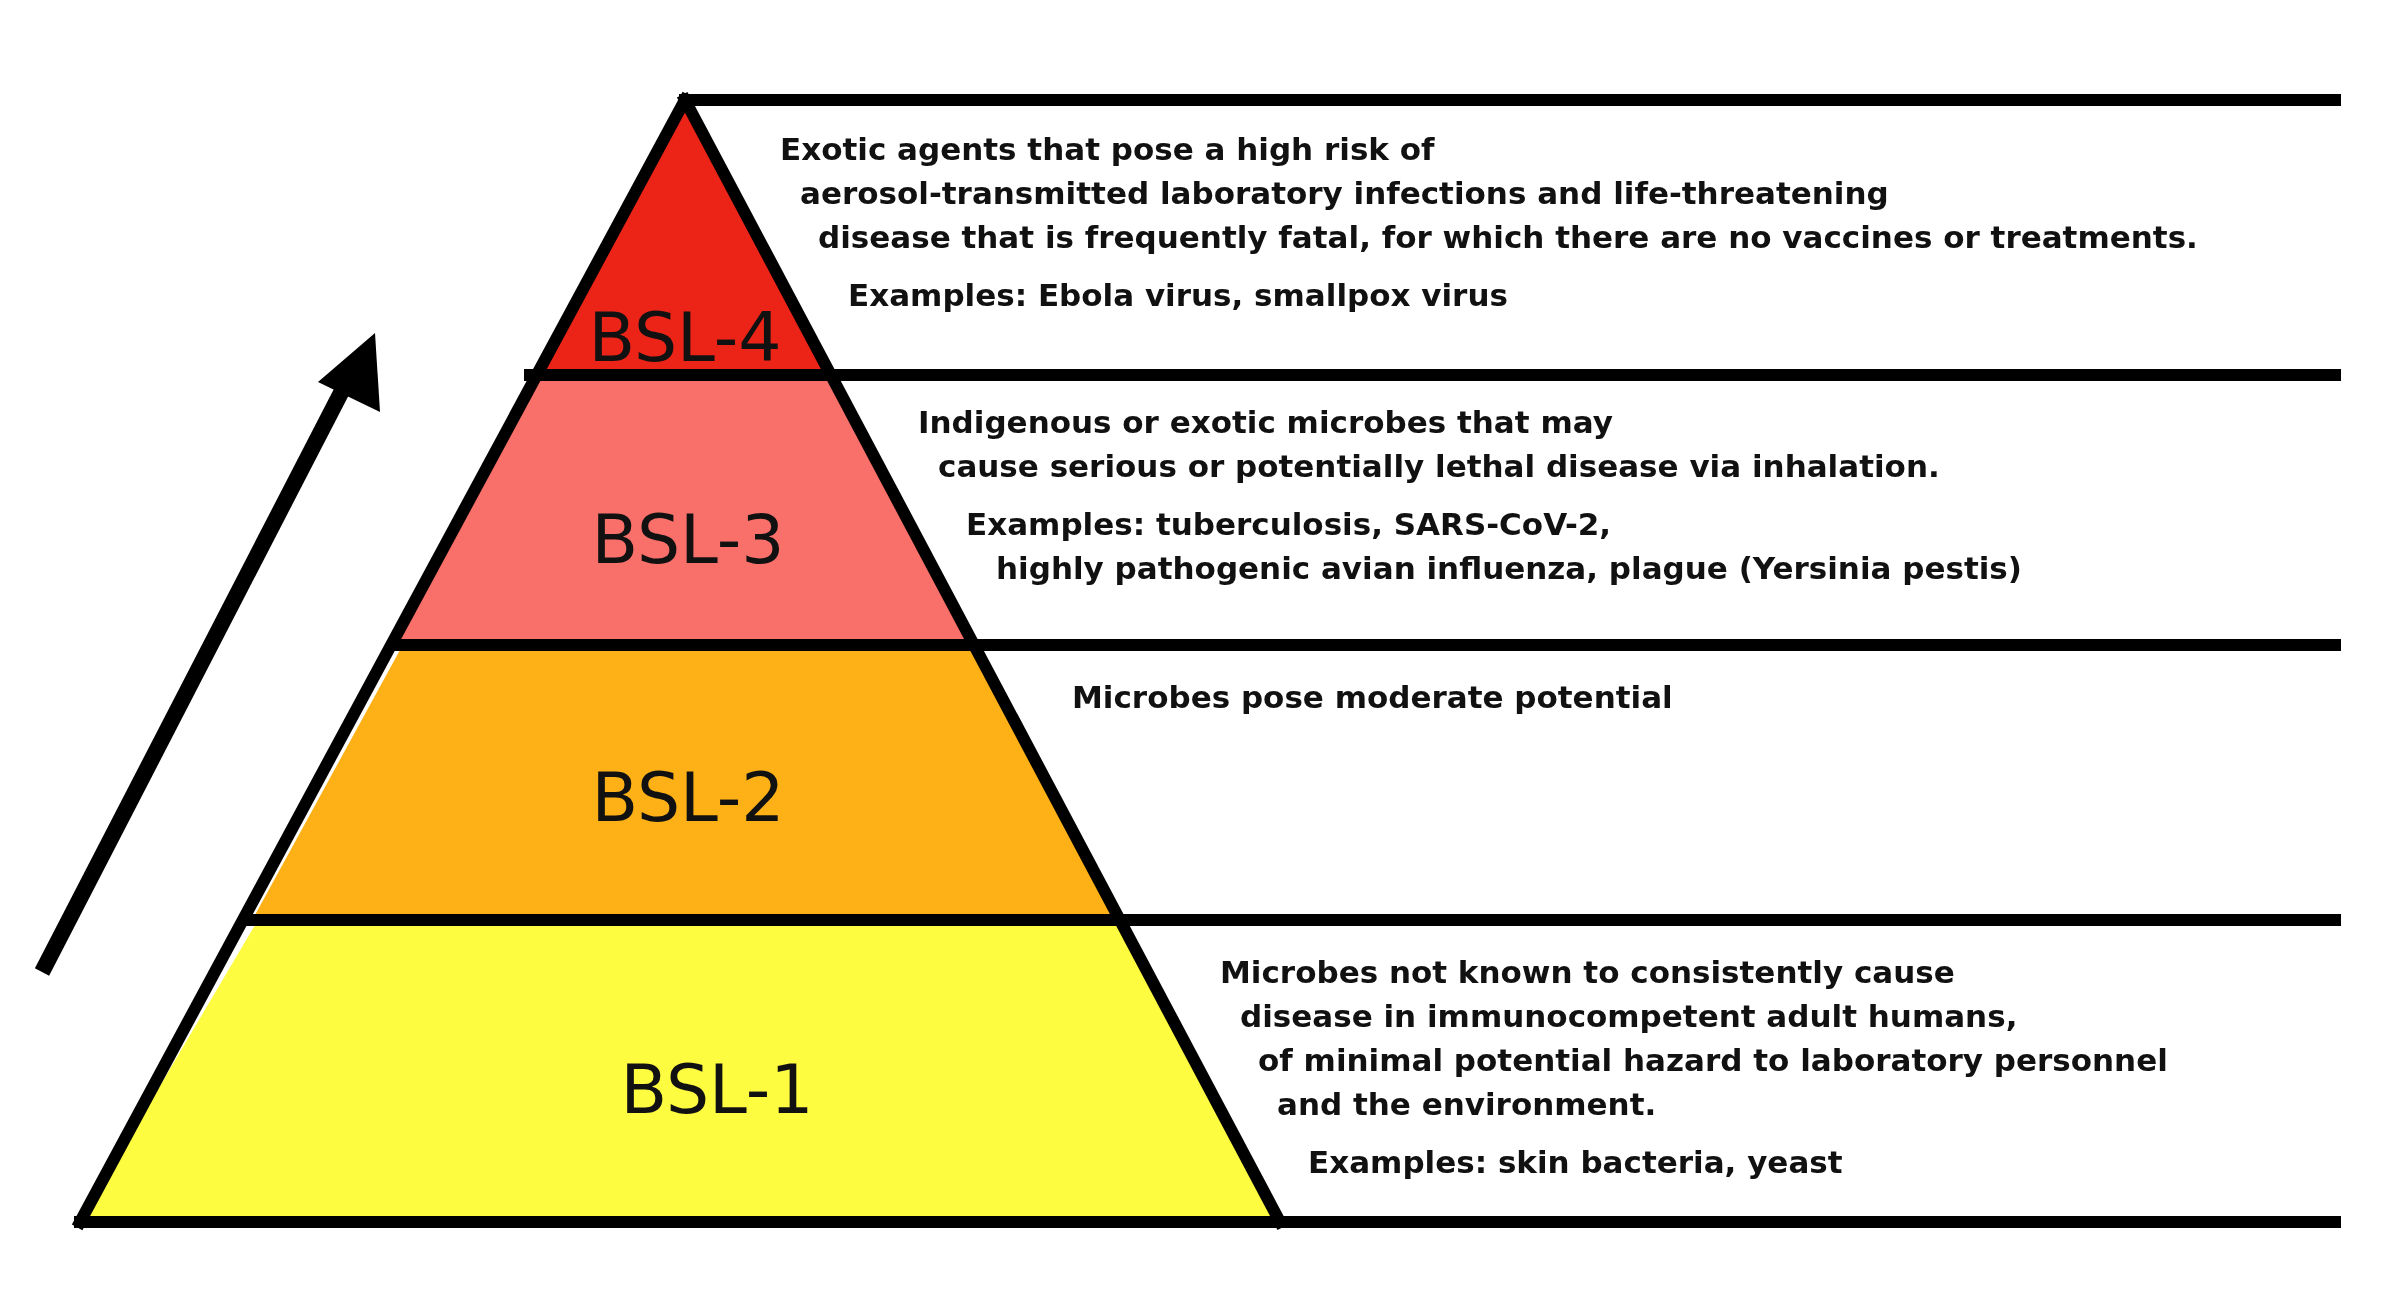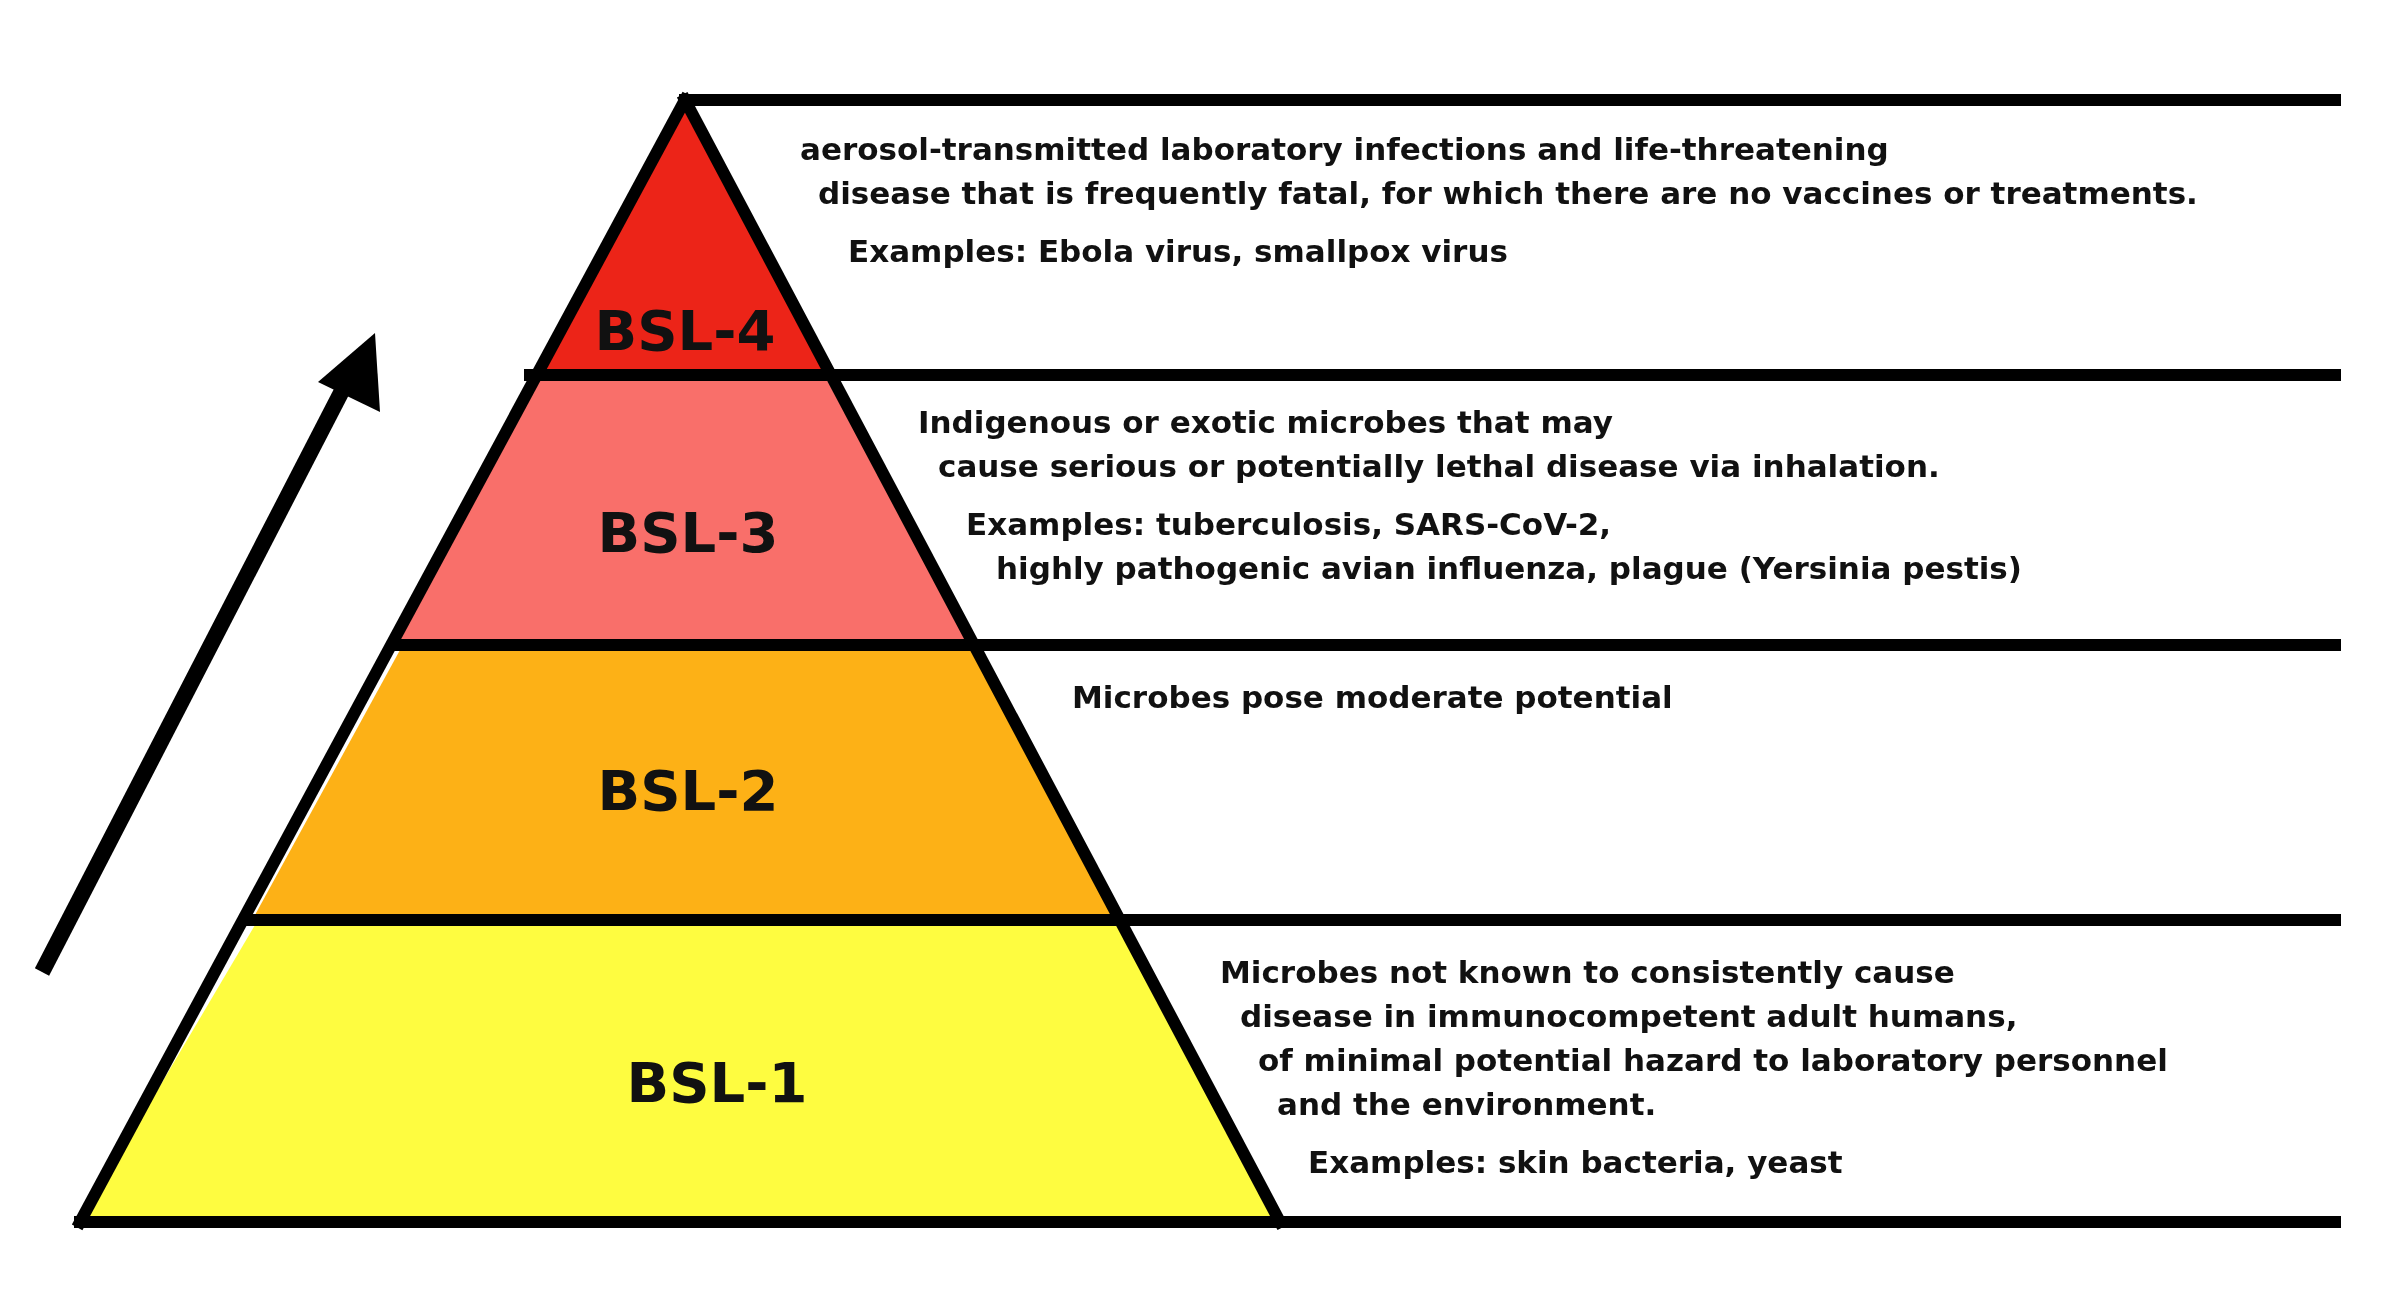--- a/index.html
+++ b/index.html
@@ -1,19 +1,19 @@
 <!DOCTYPE html>
 <html><head>
 <meta charset="utf-8">
 <style>
   html, body { margin: 0; padding: 0; background: #ffffff; }
   body { width: 2389px; height: 1309px; position: relative; overflow: hidden;
          font-family: "DejaVu Sans", "Liberation Sans", sans-serif; }
   #diagram { position: absolute; left: 0; top: 0; width: 2389px; height: 1309px; }
-  .tier-label { position: absolute; font-weight: bold; font-size: 56px; color: #111;
+  .tier-label { position: absolute; font-weight: normal; font-size: 68px; color: #111;
                 transform: translateX(-50%); white-space: nowrap; letter-spacing: 0px; }
   .desc { position: absolute; font-weight: bold; font-size: 31px; color: #111; line-height: 44px; }
   .desc .line { display: block; white-space: nowrap; }
   .desc .examples { margin-top: 14px; }
 </style>
 </head>
 <body>
 
 <div id="diagram">
   <svg width="2389" height="1309" viewBox="0 0 2389 1309" style="position:absolute;left:0;top:0">
@@ -38,20 +38,21 @@
       <polygon points="375,333 380,412 318,382" fill="#000"></polygon>
     </g>
   </svg>
 
   <div class="tier-label" style="left:685px;top:298px;">BSL-4</div>
   <div class="tier-label" style="left:688px;top:500px;">BSL-3</div>
   <div class="tier-label" style="left:688px;top:758px;">BSL-2</div>
   <div class="tier-label" style="left:688px;top:1050px;margin-left:29px;">BSL-1</div>
 
   <div class="desc" style="left:780px;top:127px;">
+    <span class="line" style="padding-left:0px">Exotic agents that pose a high risk of</span>
     <span class="line" style="padding-left:20px">aerosol-transmitted laboratory infections and life-threatening</span>
     <span class="line" style="padding-left:38px">disease that is frequently fatal, for which there are no vaccines  or treatments.</span>
     <span class="line examples" style="padding-left:68px">Examples: Ebola virus, smallpox virus</span>
   </div>
 
   <div class="desc" style="left:918px;top:400px;">
     <span class="line" style="padding-left:0px">Indigenous or exotic microbes that may</span>
     <span class="line" style="padding-left:20px">cause serious or potentially lethal disease via inhalation.</span>
     <span class="line examples" style="padding-left:48px">Examples: tuberculosis, SARS-CoV-2,</span>
     <span class="line" style="padding-left:78px">highly pathogenic avian influenza, plague (Yersinia pestis)</span>

